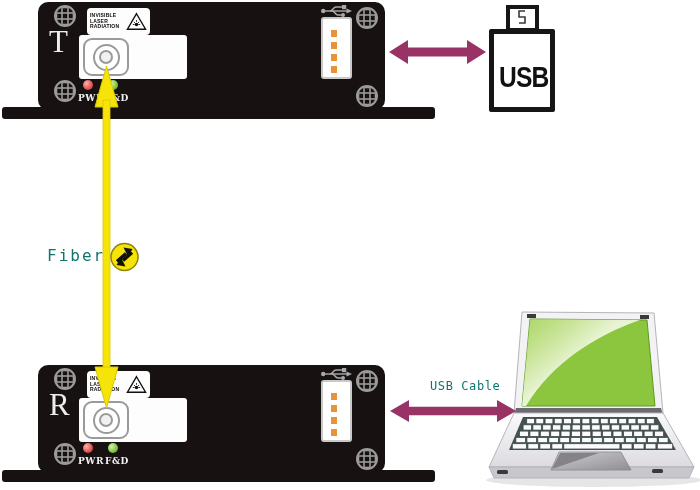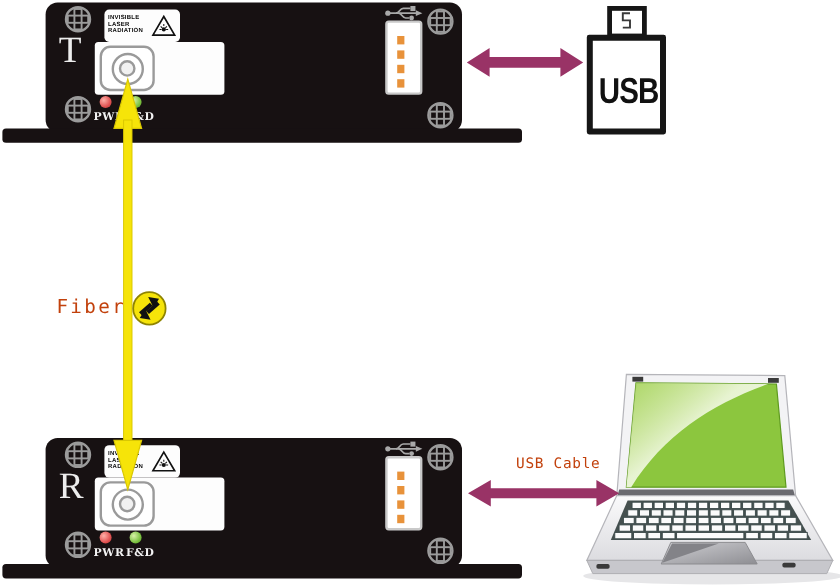--- a/index.html
+++ b/index.html
@@ -41,21 +41,21 @@
   .led-red{left:83px;top:80px;background:radial-gradient(circle at 35% 35%,#FFB0A8,var(--led_red) 60%,#B23A33);}
   .led-green{left:108px;top:80px;background:radial-gradient(circle at 35% 35%,#D8F2A8,var(--led_green) 60%,#55961F);}
   .led-label{position:absolute;color:#F2F2F2;font:bold 9px "DejaVu Serif",serif;letter-spacing:.5px;}
   .pwr{left:78px;top:93px;} .fd{left:105px;top:93px;}
   .trident{position:absolute;left:320px;top:3px;width:34px;height:14px;}
   .usb-port{position:absolute;left:321px;top:17px;width:31px;height:62px;background:#FFF;
             border:2px solid #C9C9C9;border-radius:3px;box-sizing:border-box;}
   .pin{position:absolute;left:8px;width:6px;height:7px;background:var(--pin_orange);}
   .p1{top:11px;} .p2{top:23px;} .p3{top:35px;} .p4{top:47px;}
   
-  .txt{position:absolute;color:#c2410c;font-family:"DejaVu Sans Mono",monospace;z-index:2;}
+  .txt{position:absolute;color:#0f766e;font-family:"DejaVu Sans Mono",monospace;z-index:2;}
   .fiber-label{left:47px;top:246px;font-size:16px;letter-spacing:2px;}
   .powered-label{left:194px;top:337px;font-size:16px;letter-spacing:.4px;}
   .usbcable-label{left:430px;top:379px;font-size:12px;letter-spacing:.6px;}
   
   .usb-stick{position:absolute;left:489px;top:5px;width:66px;height:87px;z-index:1;}
   .stick-plug{position:absolute;left:17px;top:0;width:33px;height:27px;border:4px solid #161616;
               background:#FFF;box-sizing:border-box;}
   .plug-pins{width:100%;height:100%;display:block;}
   .stick-body{position:absolute;left:0;top:24px;width:66px;height:83px;border:5px solid #161616;
               border-radius:2px;background:#FFF;box-sizing:border-box;}

